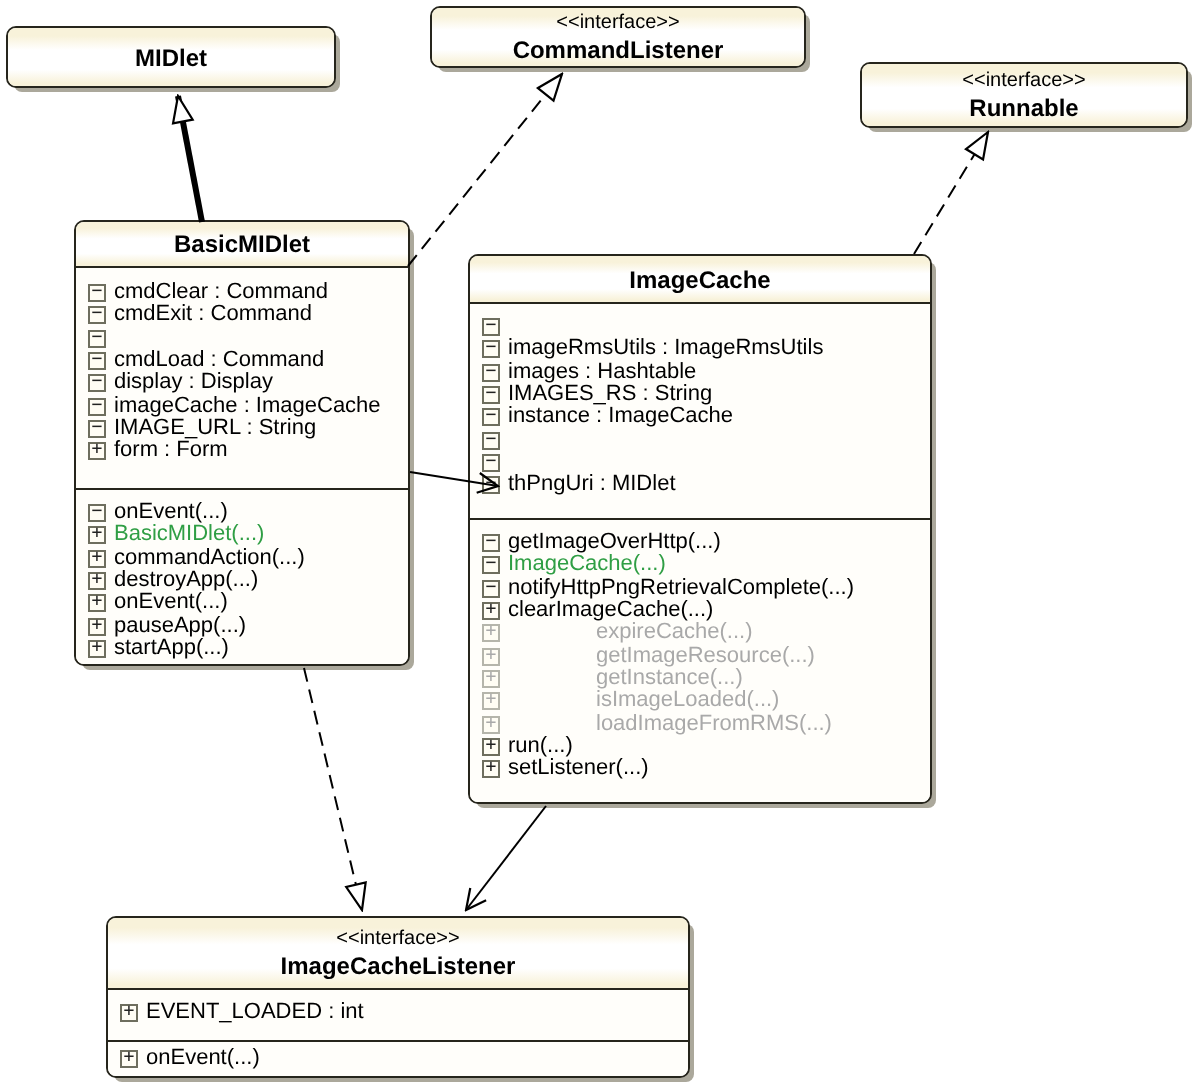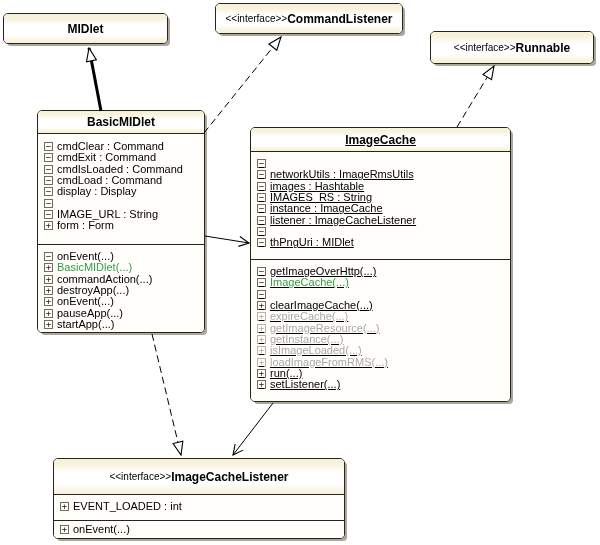--- a/index.html
+++ b/index.html
@@ -15,35 +15,35 @@
     border:1px solid #26251c;
     border-radius:5px;
     background:#fffefa;
     box-shadow:3px 3px 0 -1px #aba89b;
     overflow:hidden;
     display:flex;flex-direction:column;
   }
   .titlearea{
     flex:none;
     background:linear-gradient(180deg,#f8f2da 0%,#f8f2da 14%,#ffffff 38%,#ffffff 72%,#f8f2da 95%);
-    display:flex;flex-direction:row;align-items:center;justify-content:center;
+    display:flex;flex-direction:column;align-items:center;justify-content:center;
     text-align:center;
   }
   .cname{font-weight:bold;font-size:12px;line-height:14px;}
   .stereo{font-size:10px;line-height:12px;}
   .compartment{
     flex:none;border-top:1px solid #26251c;background:#fffefa;
     padding-top:6px;overflow:hidden;
   }
   .member{
     display:flex;align-items:center;height:11.3px;padding-left:6px;
     font-size:11px;line-height:11px;white-space:nowrap;
   }
   .member.constructor .mtext{color:#2f9e44;}
-  .member.inactive .mtext{color:#a9a9a9;}
+  .member.inactive .mtext{color:#a9a9a9;margin-left:44px;}
   .member.inactive .vis{color:#a9a9a9;border-color:#b5b5ab;}
   .vis{
     flex:none;width:9px;height:9px;margin-right:4px;
     border:1px solid #6e6e5e;background:#fffdf4;
     display:inline-flex;align-items:center;justify-content:center;
     font-family:"DejaVu Sans Mono",monospace;font-size:9px;line-height:7px;color:#222;
   }
   .mtext{flex:none;}
 
   
@@ -52,21 +52,21 @@
   #box-commandlistener            {left:215px; top:3px;  width:188px; height:31px;}
   #box-commandlistener .titlearea {height:100%;}
   #box-runnable            {left:430px; top:31px; width:164px; height:33px;}
   #box-runnable .titlearea {height:100%;}
 
   #box-basicmidlet           {left:37px; top:110px; width:168px; height:223px;}
   #box-basicmidlet .titlearea{height:22px;}
   #box-basicmidlet .attrs    {height:111px;padding-top:7px;}
   #box-basicmidlet .methods  {height:90px;}
 
-  #box-imagecache           {left:250px; top:127px; width:261px; height:275px;text-decoration:underline;}
+  #box-imagecache           {left:234px; top:127px; width:232px; height:275px;}
   #box-imagecache .titlearea{height:23px;}
   #box-imagecache .attrs    {height:108px;}
   #box-imagecache .methods  {height:144px;}
 
   #box-imagecachelistener           {left:53px; top:458px; width:292px; height:81px;}
   #box-imagecachelistener .titlearea{height:35px;}
   #box-imagecachelistener .attrs    {height:26px;}
   #box-imagecachelistener .methods  {height:20px;padding-top:3px;}
 </style>
 </head>
@@ -102,32 +102,32 @@
         <div class="member">
           <span class="vis private">−</span>
           <span class="mtext">cmdClear : Command</span>
         </div>
         <div class="member">
           <span class="vis private">−</span>
           <span class="mtext">cmdExit : Command</span>
         </div>
         <div class="member">
           <span class="vis private">−</span>
-          <span class="mtext">cmdIsLoaded : Command</span>
         </div>
         <div class="member">
           <span class="vis private">−</span>
           <span class="mtext">cmdLoad : Command</span>
         </div>
         <div class="member">
           <span class="vis private">−</span>
           <span class="mtext">display : Display</span>
         </div>
         <div class="member">
           <span class="vis private">−</span>
+          <span class="mtext">imageCache : ImageCache</span>
         </div>
         <div class="member">
           <span class="vis private">−</span>
           <span class="mtext">IMAGE_URL : String</span>
         </div>
         <div class="member">
           <span class="vis public">+</span>
           <span class="mtext">form : Form</span>
         </div>
       </div>
@@ -166,57 +166,57 @@
   <div class="uml-box" id="box-imagecache">
     <div class="titlearea">
       <div class="cname">ImageCache</div>
     </div>
     <div class="compartment attrs">
         <div class="member">
           <span class="vis private">−</span>
         </div>
         <div class="member">
           <span class="vis private">−</span>
-          <span class="mtext">networkUtils : ImageRmsUtils</span>
+          <span class="mtext">imageRmsUtils : ImageRmsUtils</span>
         </div>
         <div class="member">
           <span class="vis private">−</span>
           <span class="mtext">images : Hashtable</span>
         </div>
         <div class="member">
           <span class="vis private">−</span>
           <span class="mtext">IMAGES_RS : String</span>
         </div>
         <div class="member">
           <span class="vis private">−</span>
           <span class="mtext">instance : ImageCache</span>
         </div>
         <div class="member">
           <span class="vis private">−</span>
-          <span class="mtext">listener : ImageCacheListener</span>
         </div>
         <div class="member">
           <span class="vis private">−</span>
         </div>
         <div class="member">
           <span class="vis private">−</span>
           <span class="mtext">thPngUri : MIDlet</span>
         </div>
       </div>
     <div class="compartment methods">
         <div class="member">
           <span class="vis private">−</span>
           <span class="mtext">getImageOverHttp(...)</span>
         </div>
         <div class="member constructor">
           <span class="vis private">−</span>
           <span class="mtext">ImageCache(...)</span>
         </div>
         <div class="member">
           <span class="vis private">−</span>
+          <span class="mtext">notifyHttpPngRetrievalComplete(...)</span>
         </div>
         <div class="member">
           <span class="vis public">+</span>
           <span class="mtext">clearImageCache(...)</span>
         </div>
         <div class="member inactive">
           <span class="vis public">+</span>
           <span class="mtext">expireCache(...)</span>
         </div>
         <div class="member inactive">

